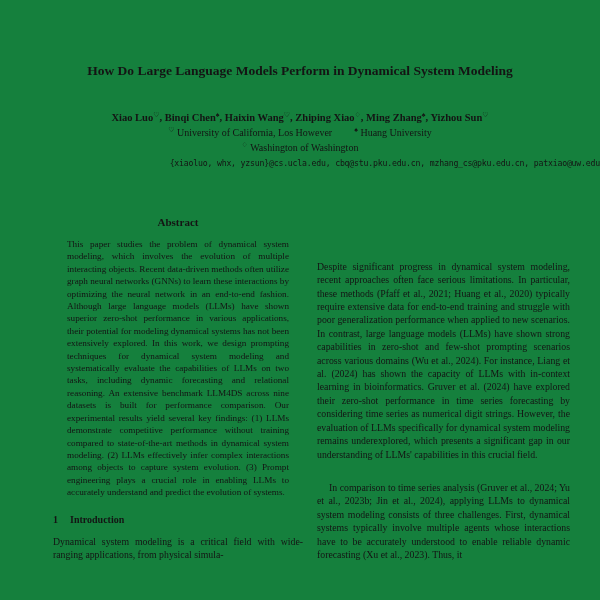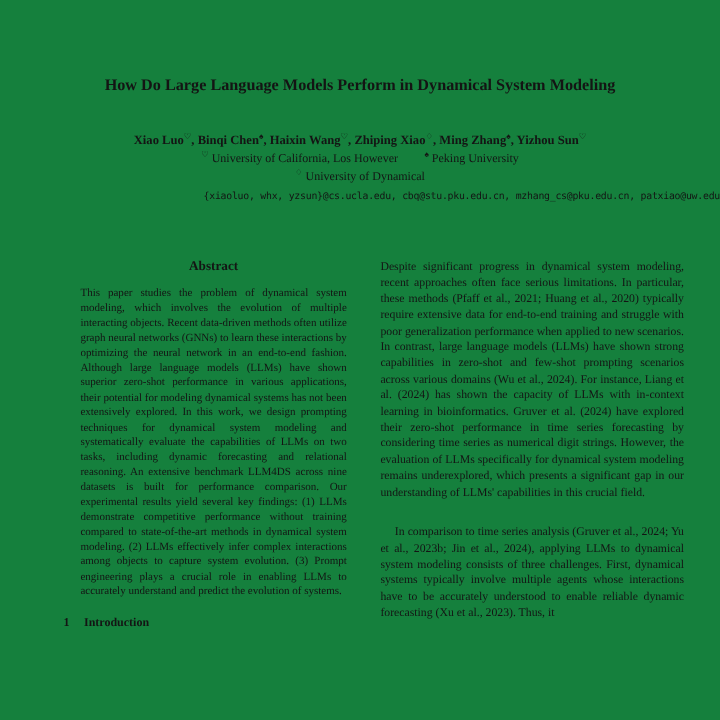--- a/index.html
+++ b/index.html
@@ -52,21 +52,21 @@
     font-family:"DejaVu Sans Mono","Liberation Mono",monospace;
     font-size:8.2px;
     letter-spacing:-0.2px;
     line-height:11px;
   }
   .body{
     display:flex;
     margin-top:38px;
     padding:0 40px 0 53px;
     gap:14px;
-    align-items:center;
+    align-items:flex-end;
   }
   .col-left{width:250px;flex:0 0 250px;}
   .col-right{width:253px;flex:0 0 253px;}
   .abstract{margin:0 14px;}
   .abstract-heading{
     margin-top:8px;
     text-align:center;
     font-size:11px;
     font-weight:bold;
     line-height:14px;
@@ -98,38 +98,39 @@
 
 <div class="page">
 
   <div class="title">How Do Large Language Models Perform in Dynamical System Modeling</div>
 
   <div class="authors">
     <span class="author"><span>Xiao Luo</span><sup class="mark">♡</sup></span><span class="author"><span>Binqi Chen</span><sup class="mark">♠</sup></span><span class="author"><span>Haixin Wang</span><sup class="mark">♡</sup></span><span class="author"><span>Zhiping Xiao</span><sup class="mark">♢</sup></span><span class="author"><span>Ming Zhang</span><sup class="mark">♠</sup></span><span class="author"><span>Yizhou Sun</span><sup class="mark">♡</sup></span>
   </div>
 
   <div class="affil-line">
-    <span class="affil"><sup class="mark">♡</sup> <span>University of California, Los However</span></span><span class="affil"><sup class="mark">♠</sup> <span>Peking University</span></span>
+    <span class="affil"><sup class="mark">♡</sup> <span>University of California, Los However</span></span><span class="affil"><sup class="mark">♠</sup> <span>Huang University</span></span>
   </div>
   <div class="affil-line">
-    <span class="affil"><sup class="mark">♢</sup> <span>University of Dynamical</span></span>
+    <span class="affil"><sup class="mark">♢</sup> <span>Washington of Washington</span></span>
   </div>
 
   <div class="emails">{xiaoluo, whx, yzsun}@cs.ucla.edu, cbq@stu.pku.edu.cn, mzhang_cs@pku.edu.cn, patxiao@uw.edu</div>
 
   <div class="body">
 
     <div class="col-left">
       <div class="abstract">
         <div class="abstract-heading">Abstract</div>
         <div class="abstract-text">This paper studies the problem of dynamical system modeling, which involves the evolution of multiple interacting objects. Recent data-driven methods often utilize graph neural networks (GNNs) to learn these interactions by optimizing the neural network in an end-to-end fashion. Although large language models (LLMs) have shown superior zero-shot performance in various applications, their potential for modeling dynamical systems has not been extensively explored. In this work, we design prompting techniques for dynamical system modeling and systematically evaluate the capabilities of LLMs on two tasks, including dynamic forecasting and relational reasoning. An extensive benchmark LLM4DS across nine datasets is built for performance comparison. Our experimental results yield several key findings: (1) LLMs demonstrate competitive performance without training compared to state-of-the-art methods in dynamical system modeling. (2) LLMs effectively infer complex interactions among objects to capture system evolution. (3) Prompt engineering plays a crucial role in enabling LLMs to accurately understand and predict the evolution of systems.</div>
       </div>
       <div class="section-heading">
         <span class="sec-num">1</span><span>Introduction</span>
       </div>
+      <p class="para">Dynamical system modeling is a critical field with wide-ranging applications, from physical simula-</p>
     </div>
 
     <div class="col-right">
       <p class="para">Despite significant progress in dynamical system modeling, recent approaches often face serious limitations. In particular, these methods (Pfaff et al., 2021; Huang et al., 2020) typically require extensive data for end-to-end training and struggle with poor generalization performance when applied to new scenarios. In contrast, large language models (LLMs) have shown strong capabilities in zero-shot and few-shot prompting scenarios across various domains (Wu et al., 2024). For instance, Liang et al. (2024) has shown the capacity of LLMs with in-context learning in bioinformatics. Gruver et al. (2024) have explored their zero-shot performance in time series forecasting by considering time series as numerical digit strings. However, the evaluation of LLMs specifically for dynamical system modeling remains underexplored, which presents a significant gap in our understanding of LLMs' capabilities in this crucial field.</p>
       <p class="para">In comparison to time series analysis (Gruver et al., 2024; Yu et al., 2023b; Jin et al., 2024), applying LLMs to dynamical system modeling consists of three challenges. First, dynamical systems typically involve multiple agents whose interactions have to be accurately understood to enable reliable dynamic forecasting (Xu et al., 2023). Thus, it</p>
     </div>
 
   </div>
 
 </div>

